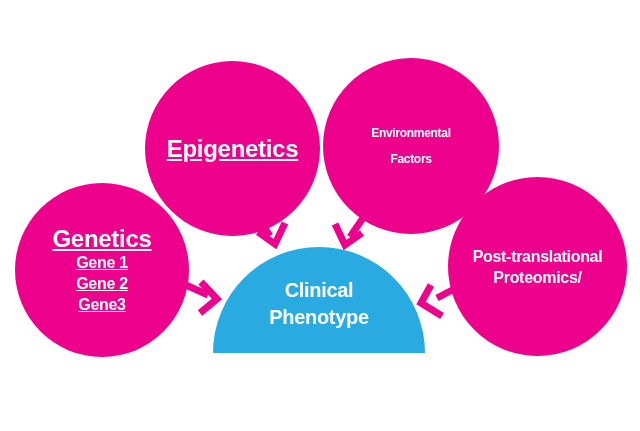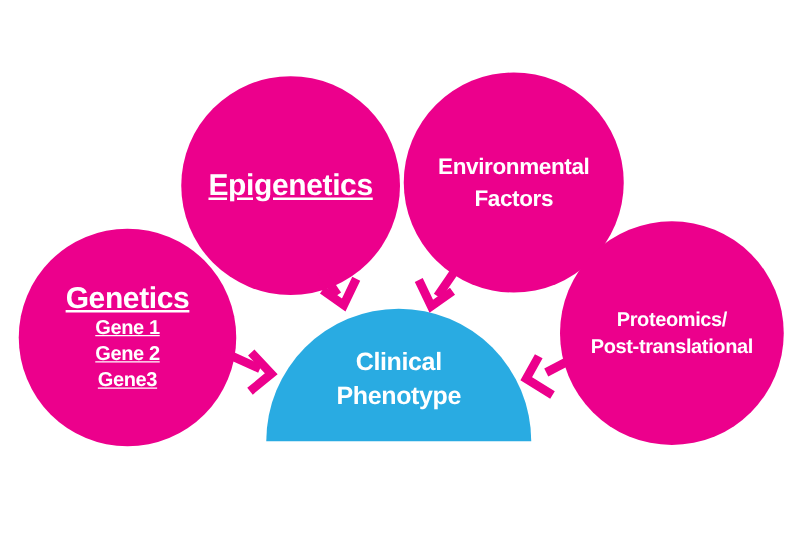--- a/index.html
+++ b/index.html
@@ -29,21 +29,21 @@
     letter-spacing: -0.3px;
     box-sizing: border-box;
   }
   .node-genetics   { left: 15px;  top: 183px; width: 174px; height: 174px; }
   .node-epigenetics{ left: 145px; top: 61px;  width: 175px; height: 175px; }
   .node-environ    { left: 323px; top: 58px;  width: 176px; height: 176px; }
   .node-proteomics { left: 448px; top: 177px; width: 179px; height: 179px; }
 
   .node-title-lg { font-size: 24px; line-height: 26px; text-decoration: underline; }
   .gene-line     { font-size: 16px; line-height: 21px; text-decoration: underline; }
-  .env-line      { font-size: 18px; line-height: 26px; }
+  .env-line      { font-size: 12px; line-height: 26px; }
   .prot-line     { font-size: 16px; line-height: 21px; }
 
   .dome {
     position: absolute;
     left: 213px;
     top: 247px;
     width: 212px;
     height: 106px;
     background: #29ABE2;
     border-radius: 106px 106px 0 0;
@@ -90,22 +90,22 @@
   <div class="node node-epigenetics">
     <span class="node-title-lg">Epigenetics</span>
   </div>
 
   <div class="node node-environ">
     <span class="env-line">Environmental</span>
     <span class="env-line">Factors</span>
   </div>
 
   <div class="node node-proteomics">
+    <span class="prot-line">Post-translational</span>
     <span class="prot-line">Proteomics/</span>
-    <span class="prot-line">Post-translational</span>
   </div>
 
   <div class="dome">
     <span class="dome-line">Clinical</span>
     <span class="dome-line">Phenotype</span>
   </div>
 
   <svg class="arrow-layer" viewBox="0 0 640 431">
 
     <g>

